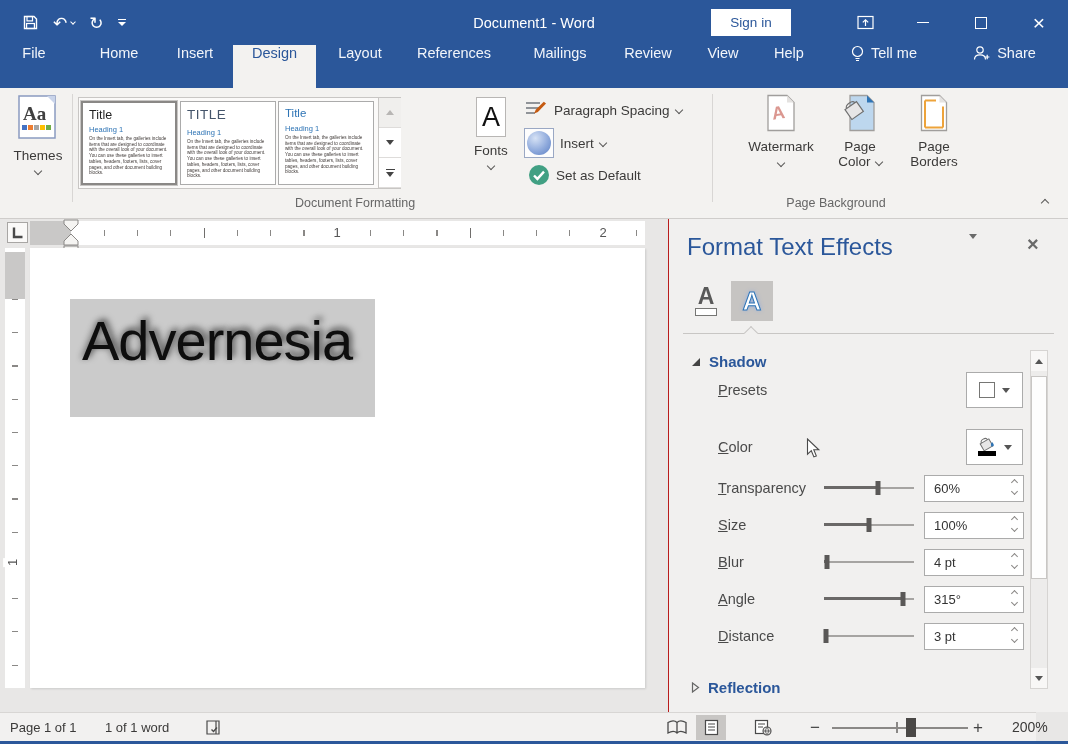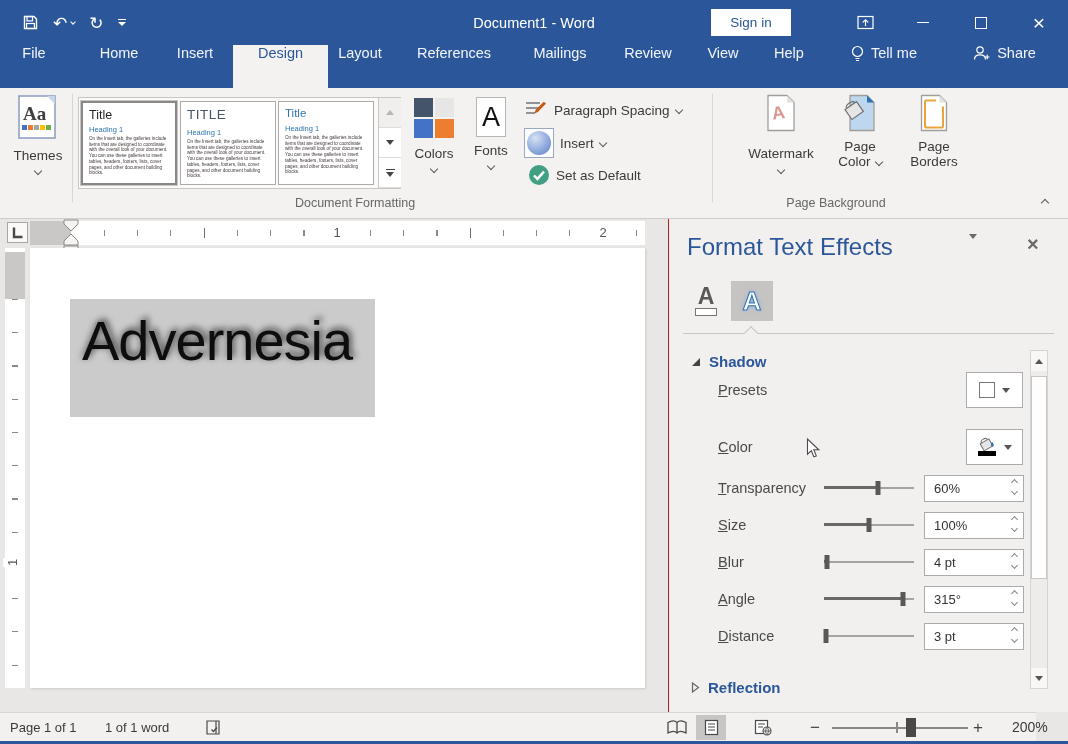--- a/index.html
+++ b/index.html
@@ -151,21 +151,21 @@
   <div class="tabrow">
     <div class="tab" style="left:10px;width:48px">
         <span>File</span>
       </div>
     <div class="tab" style="left:86px;width:66px">
         <span>Home</span>
       </div>
     <div class="tab" style="left:162px;width:66px">
         <span>Insert</span>
       </div>
-    <div class="tab active" style="left:233px;width:95px">
+    <div class="tab active" style="left:233px;width:83px">
         <span>Design</span>
       </div>
     <div class="tab" style="left:326px;width:68px">
         <span>Layout</span>
       </div>
     <div class="tab" style="left:406px;width:96px">
         <span>References</span>
       </div>
     <div class="tab" style="left:516px;width:88px">
         <span>Mailings</span>
@@ -239,30 +239,20 @@
         <div class="g-sbtn">
             <span class="tri-dn"></span>
           </div>
         <div class="g-sbtn">
             <span class="morebar"></span>
             <span class="tri-dn"></span>
           </div>
       </div>
     </div>
 
-    <div class="bigbtn" style="left:408px;width:52px">
-      <svg width="42" height="42" viewBox="0 0 42 42" style="margin-top:3px">
-        <rect x="1" y="1" width="19" height="19" fill="#44546A"></rect>
-          <rect x="22" y="1" width="19" height="19" fill="#E7E6E6"></rect>
-        <rect x="1" y="22" width="19" height="19" fill="#4472C4"></rect>
-          <rect x="22" y="22" width="19" height="19" fill="#ED7D31"></rect>
-      </svg>
-      <div class="smalllabel" style="margin-top:7px">Colors</div>
-      <span class="chv" style="margin-top:5px"></span>
-    </div>
     <div class="bigbtn" style="left:466px;width:50px">
       <div style="width:30px;height:40px;margin-top:3px;background:#fff;border:1px solid #B8B6B4;display:flex;align-items:center;justify-content:center;font-size:27px;color:#111">A</div>
       <div class="smalllabel" style="margin-top:6px">Fonts</div>
       <span class="chv" style="margin-top:5px"></span>
     </div>
 
     <div class="rowbtn" style="left:524px;top:11px">
       <svg width="24" height="22" viewBox="0 0 24 22">
         <path d="M2 4h14 M2 9h14 M2 14h9" stroke="#70757C" stroke-width="1.6"></path>
         <path d="M22 3L13 12l-1.6 4 4-1.6L24.5 5z" fill="#C55A11" transform="scale(0.9)"></path>
@@ -286,21 +276,21 @@
     </div>
 
     <div class="rsep" style="left:712px"></div>
 
     <div class="bigbtn" style="left:740px;width:82px">
       <svg width="30" height="38" viewBox="0 0 30 38">
         <path d="M2 1.5h19l7 7v28H2z" fill="#fff" stroke="#A09E9C" stroke-width="1.3"></path>
         <path d="M21 1.5v7h7z" fill="#E4E2E0"></path>
         <text x="6" y="25" font-size="18" fill="#DB9790" font-weight="bold" transform="rotate(-8 12 20)">A</text>
       </svg>
-      <div class="smalllabel" style="margin-top:14px">Watermark</div>
+      <div class="smalllabel" style="margin-top:7px">Watermark</div>
       <span class="chv" style="margin-top:6px"></span>
     </div>
     <div class="bigbtn" style="left:826px;width:68px">
       <svg width="34" height="38" viewBox="0 0 34 38">
         <path d="M7 1.5h17l7 7v28H7z" fill="#BDD7EE" stroke="#A09E9C" stroke-width="1.3"></path>
         <path d="M24 1.5v7h7z" fill="#2E74B5"></path>
         <g transform="rotate(-35 12 16)">
             <rect x="4" y="10" width="14" height="12" fill="#E7E6E6" stroke="#707070" stroke-width="1.2"></rect>
             <path d="M6 10c0-4 10-4 10 0" fill="none" stroke="#707070" stroke-width="1.2"></path>
           </g>

